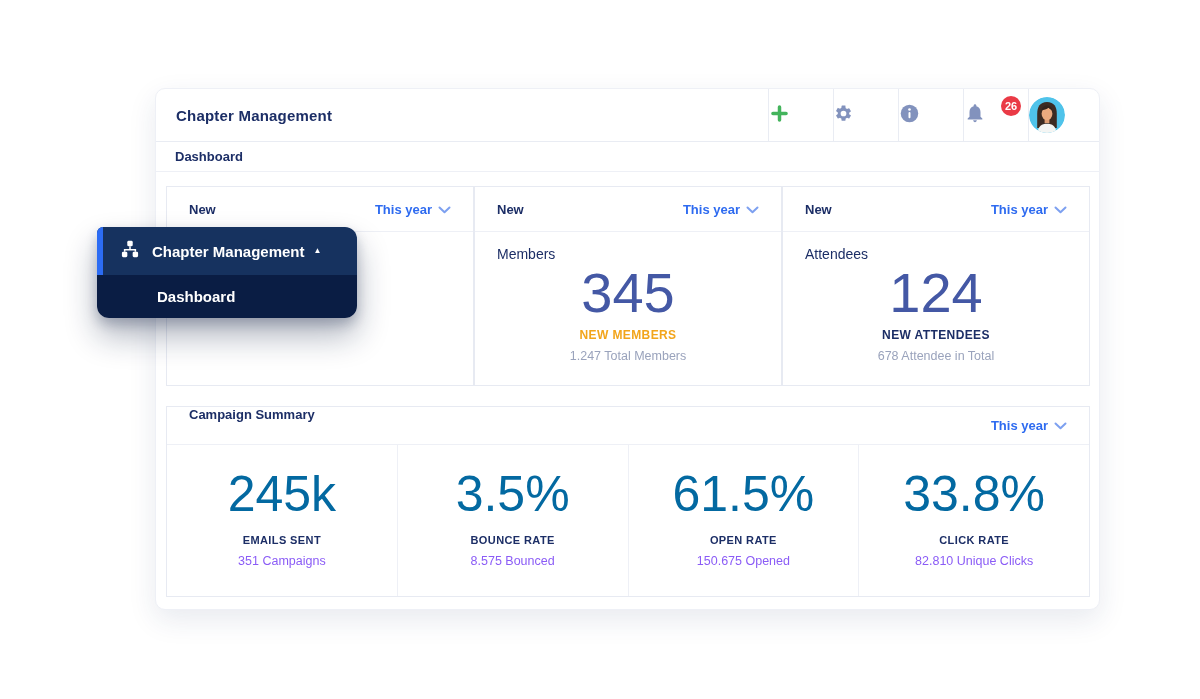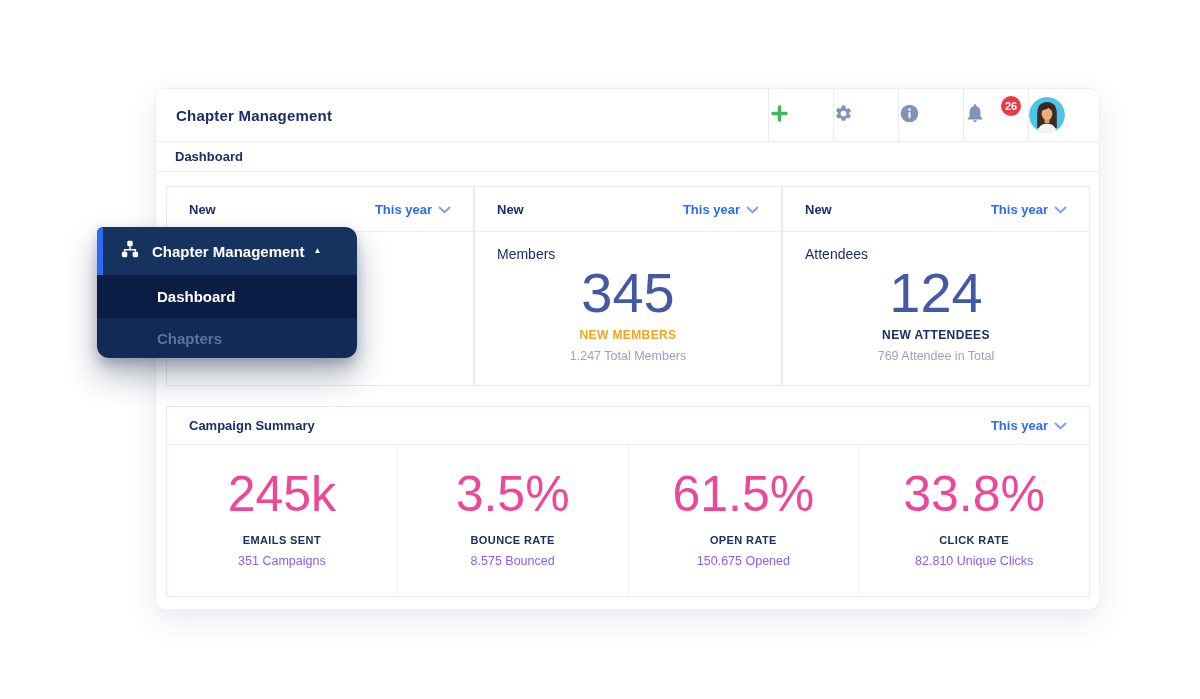--- a/index.html
+++ b/index.html
@@ -39,27 +39,27 @@
   .card-title{padding-left:22px;font-size:14px;font-weight:normal;color:#1c2e66;}
   .card-value{text-align:center;font-size:56px;line-height:1.04;color:#4458a5;margin-top:2px;}
   .card-value.solo{margin-top:26px;}
   .card-highlight{text-align:center;font-size:12px;font-weight:bold;color:#1c2e66;
     letter-spacing:.4px;margin-top:6px;}
   .card-highlight.orange{color:#f2a51c;}
   .card-sub{text-align:center;font-size:12.5px;color:#9aa3bc;margin-top:7px;}
 
   
   .campaign{margin:20px 9px 0 10px;border:1px solid #e7eaf2;background:#fff;}
-  .cs-head{height:37px;display:flex;align-items:center;justify-content:space-between;
+  .cs-head{height:37px;display:flex;justify-content:space-between;
     padding:0 22px;border-bottom:1px solid #eef0f6;}
   .cs-title{font-size:13px;font-weight:bold;color:#1c2e66;}
   .cs-grid{display:flex;height:151px;}
   .cs-cell{flex:1;text-align:center;padding-top:24px;box-sizing:border-box;}
   .cs-cell + .cs-cell{border-left:1px solid #eef0f6;}
-  .cs-value{font-size:50px;line-height:1;color:#ec4899;}
+  .cs-value{font-size:50px;line-height:1;color:#0369a1;}
   .cs-label{font-size:11px;font-weight:bold;color:#1c2e66;letter-spacing:.4px;margin-top:15px;}
   .cs-sub{font-size:12.5px;color:#8b5cf6;margin-top:8px;}
 
   
   .menu{position:absolute;left:97px;top:227px;width:260px;z-index:10;
     border-radius:6px 12px 12px 12px;overflow:hidden;
     box-shadow:0 18px 32px rgba(13,27,62,.32),0 6px 12px rgba(13,27,62,.22);}
   .menu-head{height:48px;background:#16325f;display:flex;align-items:center;
     position:relative;padding-left:23px;cursor:pointer;}
   .menu-accent{position:absolute;left:0;top:0;width:6px;height:48px;background:#2c6cf4;}
@@ -180,21 +180,21 @@
             <span>This year</span>
             <span><svg width="13" height="8" viewBox="0 0 13 8">
                   <path d="M1.5 1.5 L6.5 6.3 L11.5 1.5" stroke="#7da0f0" stroke-width="2" fill="none" stroke-linecap="round" stroke-linejoin="round"></path>
                 </svg></span>
           </span>
         </div>
         <div class="card-body">
           <div class="card-title">Attendees</div>
           <div class="card-value">124</div>
           <div class="card-highlight">NEW ATTENDEES</div>
-          <div class="card-sub">769 Attendee in Total</div>
+          <div class="card-sub">678 Attendee in Total</div>
         </div>
       </div>
 
     </div>
 
     <div class="campaign">
       <div class="cs-head">
         <span class="cs-title">Campaign Summary</span>
         <span class="period">
           <span>This year</span>
@@ -237,17 +237,16 @@
           <rect x="2.3" y="15.3" width="6.5" height="6.5" rx="1.6" fill="#ffffff"></rect>
           <rect x="15.2" y="15.3" width="6.5" height="6.5" rx="1.6" fill="#ffffff"></rect>
           <path d="M12 8.7 v3.6 M5.55 15.3 v-2.4 h12.9 v2.4" stroke="#ffffff" stroke-width="1.8" fill="none"></path>
         </svg>
       </span>
       <span class="menu-title">Chapter Management</span>
       <span class="caret-up">▲</span>
     </div>
     <div class="menu-items">
       <div class="menu-item active">Dashboard</div>
-      <div class="menu-item">Chapters</div>
     </div>
   </div>
 
 </div>
 
 </body></html>

